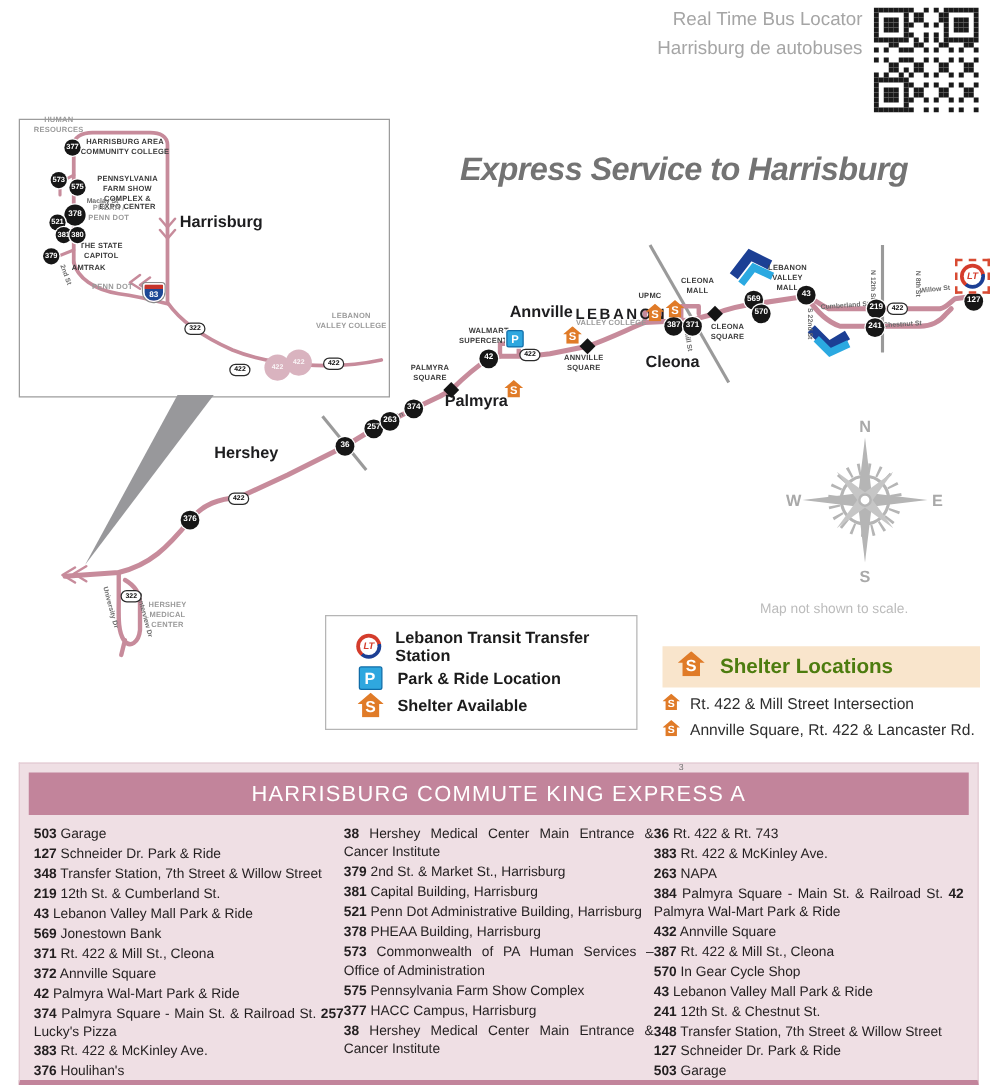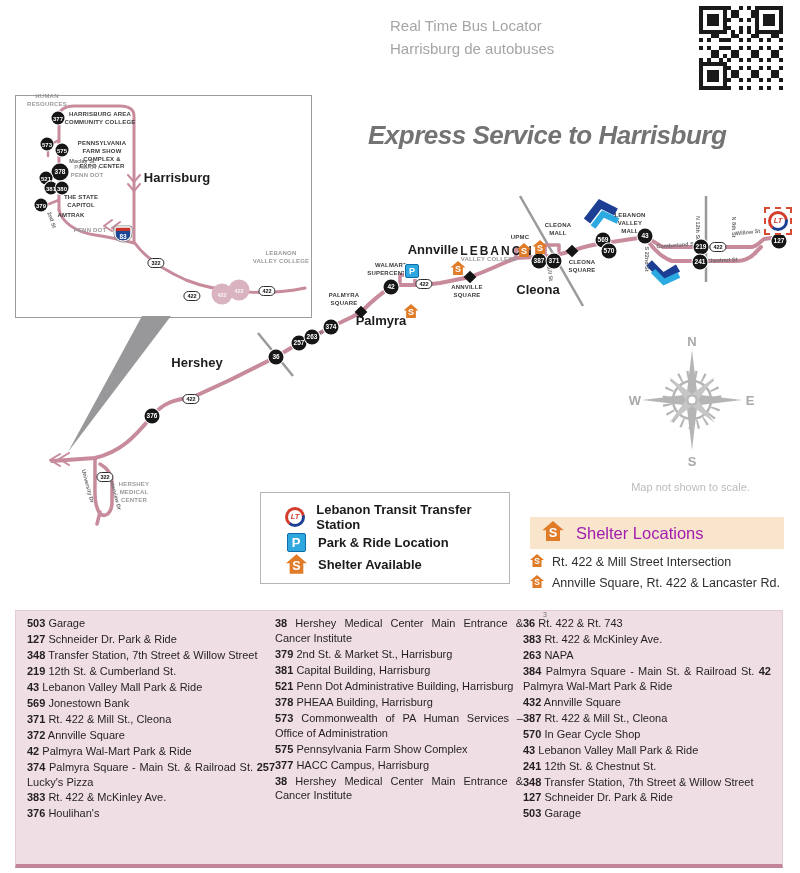--- a/index.html
+++ b/index.html
@@ -1,19 +1,19 @@
 <!DOCTYPE html>
 <html><head>
 <meta charset="utf-8">
 <style>
   html,body{margin:0;padding:0;background:#fff;}
   .page{position:relative;width:800px;height:873px;background:#fff;overflow:hidden;
         font-family:"Liberation Sans",sans-serif;color:#231f20;}
   
-  .locator{position:absolute;top:14px;left:390px;width:300px;text-align:left;
+  .locator{position:absolute;top:4px;left:390px;width:300px;text-align:right;
            font-size:15px;color:#a5a5a5;line-height:1.55;}
   #qr{position:absolute;left:699px;top:6px;}
   
   .insetbox{position:absolute;left:15px;top:95px;width:295px;height:221px;background:#fff;
             border:1px solid #9c9c9c;z-index:1;}
   #overlay{position:absolute;left:0;top:0;z-index:2;pointer-events:none;}
   #map-layer{position:absolute;left:0;top:0;width:800px;height:612px;z-index:3;}
   .title{position:absolute;left:368px;top:120px;z-index:3;font-size:26px;font-weight:bold;
          font-style:italic;letter-spacing:-0.5px;color:#737373;}
   
@@ -41,32 +41,32 @@
       color:#fff;font-weight:bold;font-size:9px;display:flex;align-items:center;justify-content:center;
       border-radius:2px;box-sizing:border-box;}
   .pr.big{width:19px;height:19px;font-size:13px;}
   .shel svg{display:block;}
   .ltb{display:inline-flex;align-items:center;justify-content:center;width:20px;height:20px;
        border-radius:50%;background:conic-gradient(#d43c2c 0 22%,#1c3f94 22% 61%,#d43c2c 61% 100%);}
   .ltb>span{width:14px;height:14px;background:#fff;border-radius:50%;color:#d43c2c;
        font-style:italic;font-weight:bold;font-size:7.5px;line-height:14px;text-align:center;}
   .ltstation{background:#fff;border:2px dashed #d84b33;padding:2px;line-height:0;}
   .compassL{font-size:13px;color:#a9a9a9;font-weight:bold;}
-  .scalenote{position:absolute;left:608px;top:481px;width:165px;text-align:center;
+  .scalenote{position:absolute;left:608px;top:481px;width:165px;text-align:left;
              color:#bcbcbc;font-size:11px;z-index:3;}
   
   .legend{position:absolute;left:260px;top:492px;width:250px;height:92px;background:#fff;
           border:1px solid #b5b5b5;box-sizing:border-box;display:flex;flex-direction:column;
           justify-content:space-around;padding:8px 6px 8px 24px;z-index:3;}
   .lrow{display:flex;align-items:center;gap:11px;font-weight:bold;font-size:13px;color:#1b1b1b;}
   .lrow .ic{width:22px;display:flex;justify-content:center;}
   
   .shpanel{position:absolute;left:530px;top:517px;width:254px;z-index:3;}
   .shhead{background:#f9e5cc;display:flex;align-items:center;gap:12px;padding:4px 12px;}
-  .shhead .t{color:#a21caf;font-weight:normal;font-size:16.5px;}
+  .shhead .t{color:#4d7c0f;font-weight:bold;font-size:16.5px;}
   .shitem{display:flex;align-items:center;gap:8px;margin-top:5px;font-size:12.5px;color:#2e2e2e;}
   
   .tablewrap{position:absolute;left:15px;top:610px;width:768px;height:258px;background:#efdfe4;
              border:1px solid #e3ccd3;border-bottom:4px solid #c2849b;box-sizing:border-box;z-index:3;}
   .fnote{position:absolute;left:527px;top:0px;font-size:7px;color:#6f6f6f;}
   .thead{margin:7px 7px 3px;background:#c2849b;color:#fff;font-size:17.5px;letter-spacing:1px;
          text-align:center;line-height:34px;height:34px;}
   .cols{display:flex;gap:0;padding:5px 11px;}
   .col{flex:1;font-size:11px;line-height:1.36;color:#231f20;text-align:justify;}
   .trow{margin-bottom:1px;}
@@ -506,20 +506,21 @@
       <span class="house-icon"><svg width="14" height="13" viewBox="0 0 20 18.6">
             <path d="M10 0 L20 8.5 L16.5 8.5 L16.5 18.6 L3.5 18.6 L3.5 8.5 L0 8.5 Z" fill="#e07b28"></path>
             <text x="10" y="15" text-anchor="middle" font-family="Liberation Sans,sans-serif" font-size="12" font-weight="bold" fill="#fff">S</text>
           </svg></span>
       <span>Annville Square, Rt. 422 &amp; Lancaster Rd.</span>
     </div>
   </div>
 
   <div class="tablewrap">
     <div class="fnote">3</div>
+    <div class="thead">HARRISBURG COMMUTE KING EXPRESS A</div>
     <div class="cols">
       <div class="col">
           <div class="trow"><b>503</b> Garage</div>
           <div class="trow"><b>127</b> Schneider Dr. Park &amp; Ride</div>
           <div class="trow"><b>348</b> Transfer Station, 7th Street &amp; Willow Street</div>
           <div class="trow"><b>219</b> 12th St. &amp; Cumberland St.</div>
           <div class="trow"><b>43</b> Lebanon Valley Mall Park &amp; Ride</div>
           <div class="trow"><b>569</b> Jonestown Bank</div>
           <div class="trow"><b>371</b> Rt. 422 &amp; Mill St., Cleona</div>
           <div class="trow"><b>372</b> Annville Square</div>

